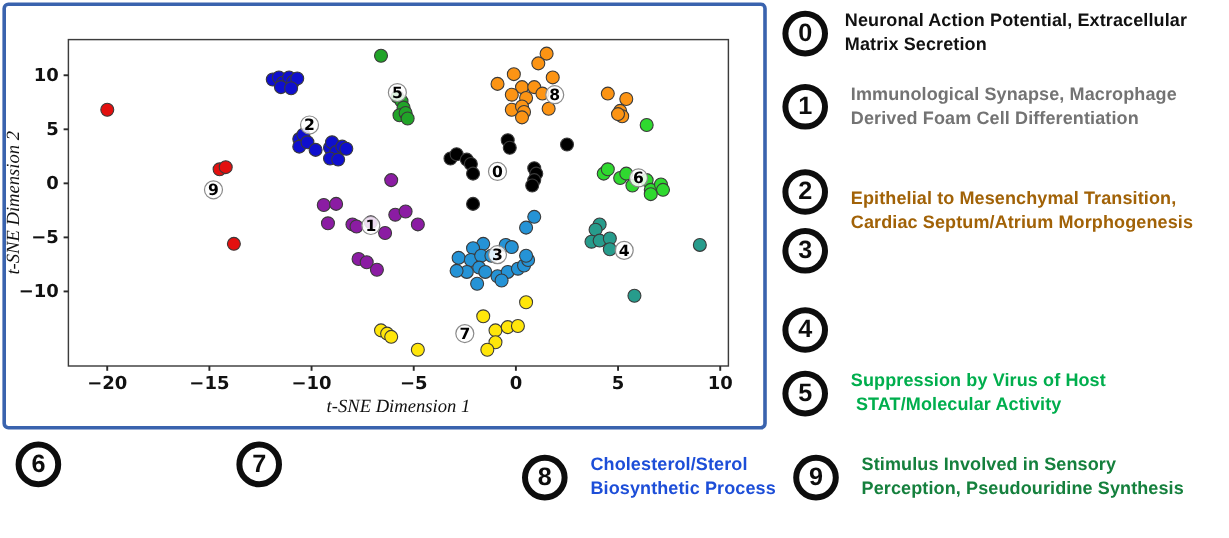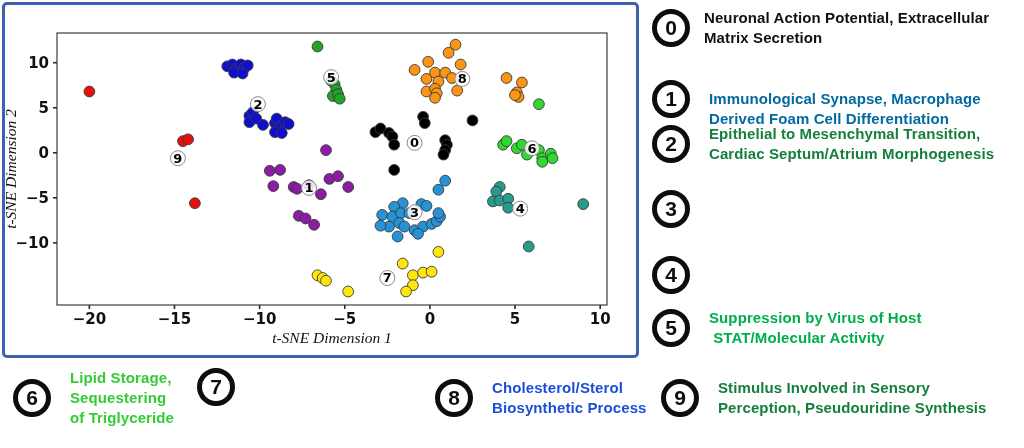--- a/index.html
+++ b/index.html
@@ -234,28 +234,28 @@
     <div class="num-circle">
         <span>0</span>
       </div>
     <div class="legend-text" style="color: rgb(17, 17, 17); margin-left: 14px;">Neuronal Action Potential, Extracellular
 Matrix Secretion</div>
   </div>
   <div class="legend-item" style="left:652px;top:69px;">
     <div class="num-circle">
         <span>1</span>
       </div>
-    <div class="legend-text" style="color: #0369a1; margin-top: 20px;">Immunological Synapse, Macrophage
+    <div class="legend-text" style="color: #737373;">Immunological Synapse, Macrophage
 Derived Foam Cell Differentiation</div>
   </div>
   <div class="legend-item" style="left:652px;top:124px;">
     <div class="num-circle">
         <span>2</span>
       </div>
-    <div class="legend-text" style="color: #15803d;">Epithelial to Mesenchymal Transition,
+    <div class="legend-text" style="color: #a16207; margin-top: 32px;">Epithelial to Mesenchymal Transition,
 Cardiac Septum/Atrium Morphogenesis</div>
   </div>
   <div class="legend-item" style="left:652px;top:190px;">
     <div class="num-circle">
         <span>3</span>
       </div>
   </div>
   <div class="legend-item" style="left:652px;top:256px;">
     <div class="num-circle">
         <span>4</span>
@@ -273,23 +273,20 @@
         <span>9</span>
       </div>
     <div class="legend-text" style="color: #15803d;">Stimulus Involved in Sensory
 Perception, Pseudouridine Synthesis</div>
   </div>
 
   <div class="legend-item" style="left:13px;top:368px;">
     <div class="num-circle">
         <span>6</span>
       </div>
-    <div class="legend-text" style="color: rgb(51, 204, 51);">Lipid Storage,
-Sequestering
-of Triglyceride</div>
   </div>
   <div class="legend-item" style="left:197px;top:368px;">
     <div class="num-circle">
         <span>7</span>
       </div>
   </div>
   <div class="legend-item" style="left:435px;top:378px;">
     <div class="num-circle">
         <span>8</span>
       </div>

